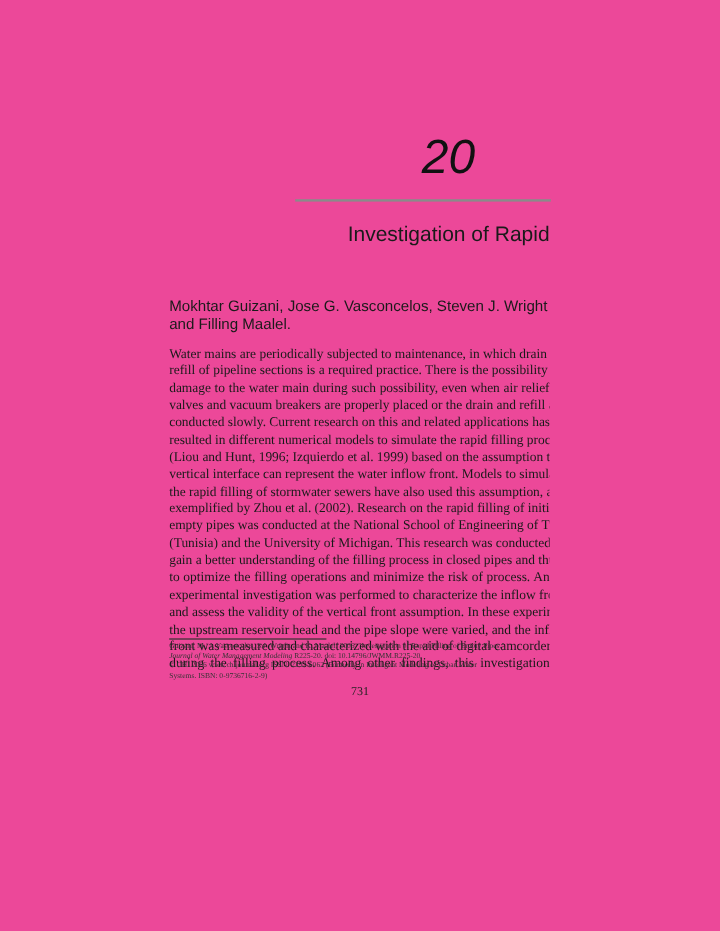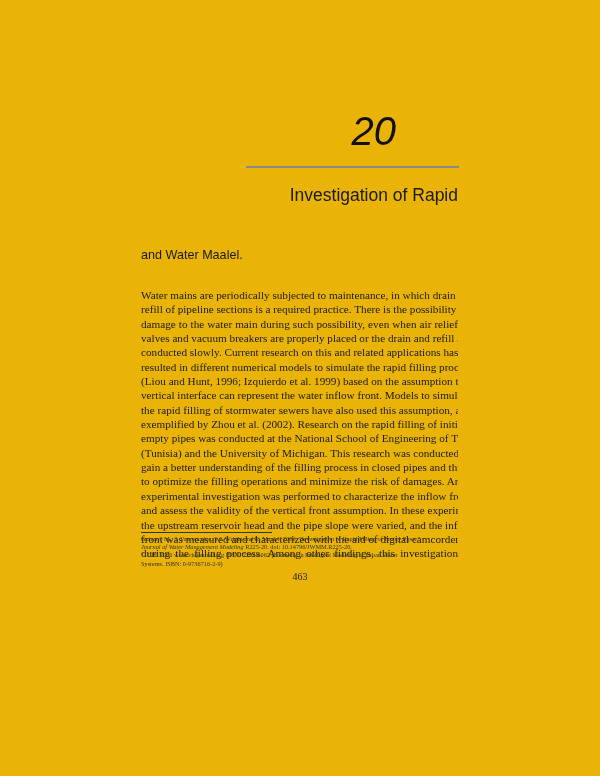--- a/index.html
+++ b/index.html
@@ -11,21 +11,21 @@
     width: 600px;
     height: 776px;
     position: relative;
     overflow: hidden;
   }
   .page {
     position: absolute;
     left: 0; top: 0;
     width: 600px;
     height: 776px;
-    background: #eab308;
+    background: #ec4899;
   }
   .chapter-number {
     position: absolute;
     left: 300px;
     width: 158px;
     top: 108px;
     text-align: right;
     padding-right: 62px;
     box-sizing: border-box;
     font-family: "Liberation Sans", sans-serif;
@@ -125,49 +125,50 @@
 
   <div class="chapter-number">20</div>
 
   <div class="chapter-rule"></div>
 
   <div class="chapter-title">
     <span>Investigation of Rapid</span>
   </div>
 
   <div class="authors">
-    <span>and Water Maalel.</span>
+    <span>Mokhtar Guizani, Jose G. Vasconcelos, Steven J. Wright</span>
+    <span>and Filling Maalel.</span>
   </div>
 
   <div class="body-text">
     <span class="line">Water mains are periodically subjected to maintenance, in which drain and</span>
     <span class="line">refill of pipeline sections is a required practice. There is the possibility of</span>
     <span class="line">damage to the water main during such possibility, even when air relief</span>
     <span class="line">valves and vacuum breakers are properly placed or the drain and refill are</span>
     <span class="line">conducted slowly. Current research on this and related applications has</span>
     <span class="line">resulted in different numerical models to simulate the rapid filling process</span>
     <span class="line">(Liou and Hunt, 1996; Izquierdo et al. 1999) based on the assumption that a</span>
     <span class="line">vertical interface can represent the water inflow front. Models to simulate</span>
     <span class="line">the rapid filling of stormwater sewers have also used this assumption, as</span>
     <span class="line">exemplified by Zhou et al. (2002). Research on the rapid filling of initially</span>
     <span class="line">empty pipes was conducted at the National School of Engineering of Tunis</span>
     <span class="line">(Tunisia) and the University of Michigan. This research was conducted to</span>
     <span class="line">gain a better understanding of the filling process in closed pipes and thus try</span>
-    <span class="line">to optimize the filling operations and minimize the risk of damages. An</span>
+    <span class="line">to optimize the filling operations and minimize the risk of process. An</span>
     <span class="line">experimental investigation was performed to characterize the inflow front</span>
     <span class="line">and assess the validity of the vertical front assumption. In these experiments,</span>
     <span class="line">the upstream reservoir head and the pipe slope were varied, and the inflow</span>
     <span class="line">front was measured and characterized with the aid of digital camcorders. A</span>
     <span class="line last">during the filling process.    Among other findings, this investigation</span>
   </div>
 
   <div class="footnote-rule"></div>
 
   <div class="footnote">
     <span>Guizani, M., J. Vasconcelos, S.J. Wright and K. Maalel. 2006. "Investigation of Rapid Filling of Empty Pipes."</span>
     <span><i class="journal">Journal of Water Management Modeling</i><span style="display:inline"> R225-20. doi: 10.14796/JWMM.R225-20.</span></span>
     <span>© CHI 2006   www.chijournal.org   ISSN: 2292-6062   (Formerly in Intelligent Modeling of Urban Water</span>
     <span>Systems. ISBN: 0-9736716-2-9)</span>
   </div>
 
-  <div class="page-number">463</div>
+  <div class="page-number">731</div>
 
 </div>
 
 </body></html>

